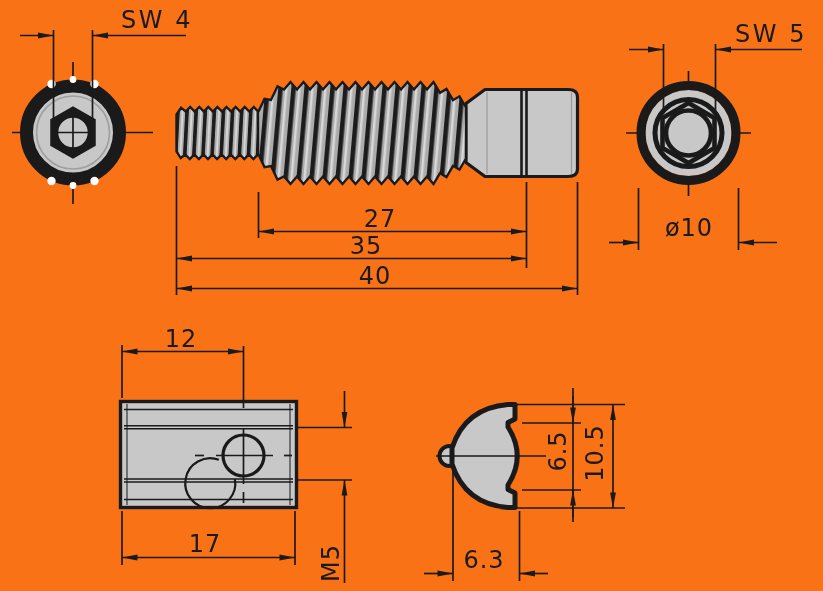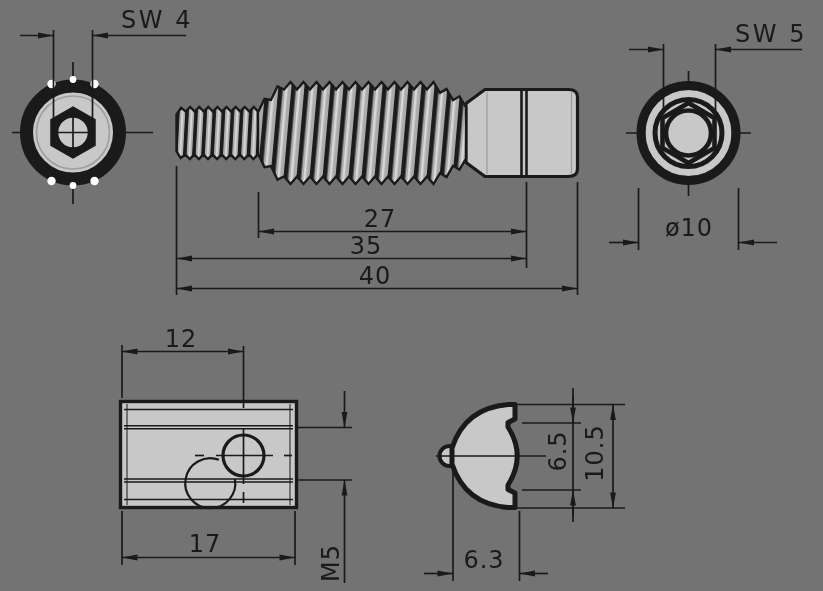--- a/index.html
+++ b/index.html
@@ -1,16 +1,16 @@
 <!DOCTYPE html>
 <html><head>
 <meta charset="utf-8">
 <style>
   html,body{margin:0;padding:0;background:#ffffff;}
-  .sheet{position:relative;width:823px;height:591px;background:#737373;overflow:hidden;}
+  .sheet{position:relative;width:823px;height:591px;background:#f97316;overflow:hidden;}
   svg{position:absolute;left:0;top:0;}
   text{font-family:"DejaVu Sans",sans-serif;font-size:24px;fill:#1a1a1a;letter-spacing:1px;}
   text.sw{letter-spacing:2.5px;}
   .thin{stroke:#1a1a1a;stroke-width:1.7;fill:none;}
   .dim{stroke:#1a1a1a;stroke-width:1.7;fill:none;}
 </style>
 </head>
 <body>
 
 <div class="sheet">

